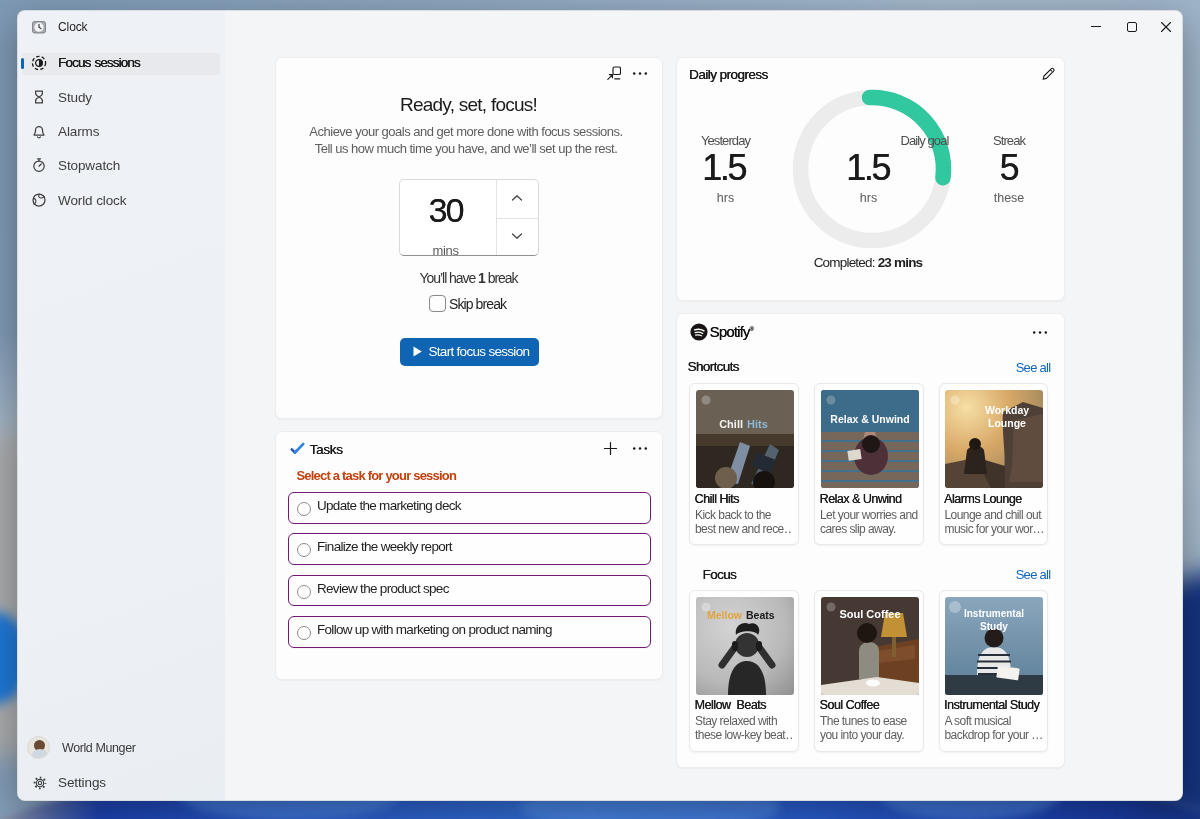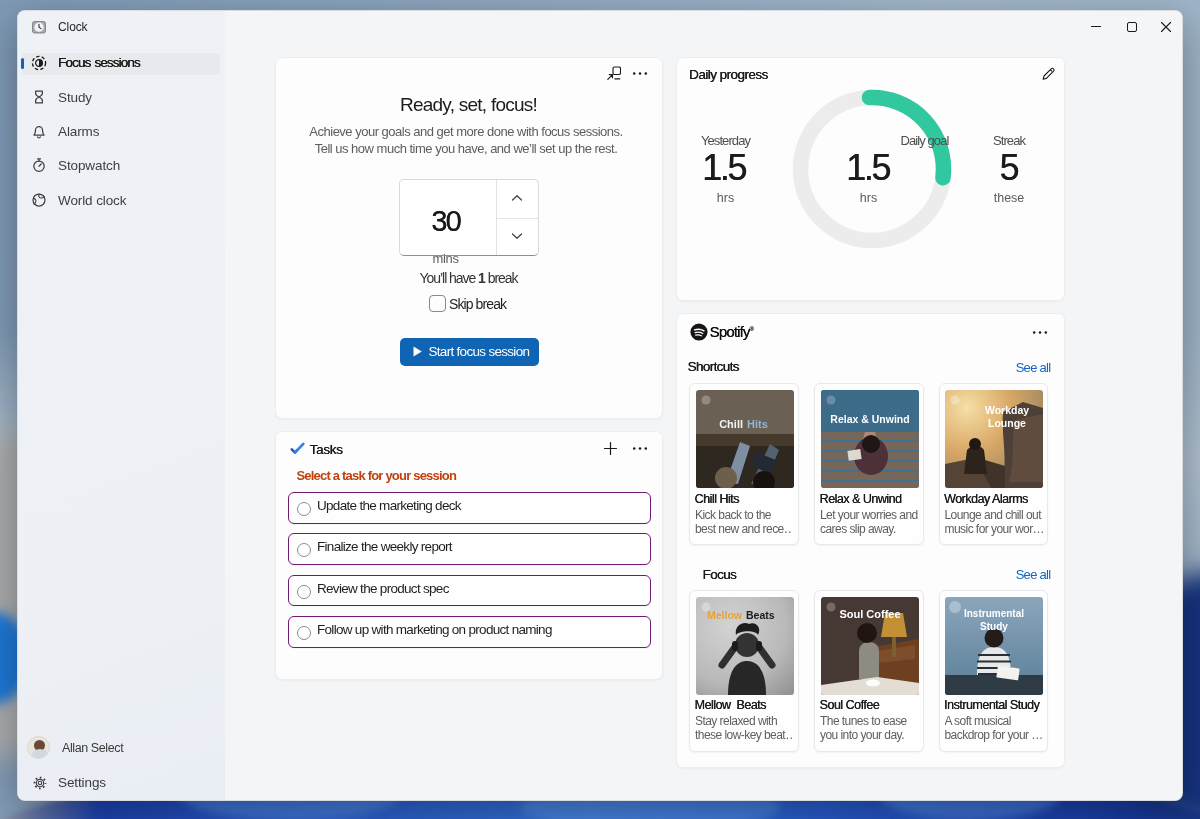--- a/index.html
+++ b/index.html
@@ -109,21 +109,21 @@
   <svg class="abs" style="left:13px;top:181px" width="16" height="16" viewBox="0 0 16 16">
     <circle cx="8" cy="8" r="6" fill="none" stroke="#3f3f3f" stroke-width="1.25"></circle>
     <path d="M2.6 6.4 c1.8 .4 2.6 1.8 2.2 3.4 c-.3 1.2 -1.2 2 -2 2.2 M8.3 2.1 c-1 1.2 -.7 2.9 .7 3.6 c1.2 .6 2.8 .2 4.5 -1" fill="none" stroke="#3f3f3f" stroke-width="1.1" stroke-linecap="round"></path>
   </svg>
   <div class="abs navtxt" style="left:40px;top:182.5px;">World clock</div>
 
   <div class="abs" style="left:9px;top:725px;width:23px;height:23px;border-radius:50%;background:#e8e4de;overflow:hidden;border:1px solid #dcd8d2;">
     <div class="abs" style="left:6px;top:3px;width:11px;height:11px;border-radius:50%;background:#6b4a33;"></div>
     <div class="abs" style="left:3.5px;top:12px;width:16px;height:12px;border-radius:50% 50% 0 0;background:#cfd8e2;"></div>
   </div>
-  <div class="abs navtxt" style="left:44px;top:730.5px;font-size:12.5px;color:#3a3a3a;letter-spacing:-0.4px;">Allan Select</div>
+  <div class="abs navtxt" style="left:44px;top:730.5px;font-size:12.5px;color:#3a3a3a;letter-spacing:-0.4px;">World Munger</div>
 
   <svg class="abs" style="left:14px;top:763.5px" width="16" height="16" viewBox="0 0 16 16">
     <g fill="none" stroke="#3f3f3f">
       <circle cx="8" cy="8" r="5.4" stroke-width="1.9" stroke-dasharray="1.7 2.53" stroke-dashoffset="0.85"></circle>
       <circle cx="8" cy="8" r="3.7" stroke-width="1.15"></circle>
       <circle cx="8" cy="8" r="1.7" stroke-width="1.1"></circle>
     </g>
   </svg>
   <div class="abs navtxt" style="left:40px;top:765px;color:#3a3a3a;">Settings</div>
 
@@ -137,21 +137,21 @@
         <circle cx="2.2" cy="2.5" r="1.25" fill="#1a1a1a"></circle>
         <circle cx="8" cy="2.5" r="1.25" fill="#1a1a1a"></circle>
         <circle cx="13.8" cy="2.5" r="1.25" fill="#1a1a1a"></circle>
       </svg>
 
     <div class="abs" style="left:-1px;top:36px;width:388px;text-align:center;font-size:19px;color:#1b1b1b;letter-spacing:-0.75px;">Ready, set, focus!</div>
     <div class="abs" style="left:-3.5px;top:66.5px;width:388px;text-align:center;font-size:13px;color:#5d5d5d;line-height:16.5px;letter-spacing:-0.5px;">Achieve your goals and get more done with focus sessions.<br>Tell us how much time you have, and we’ll set up the rest.</div>
 
     <div class="abs" style="left:123px;top:121.5px;width:140px;height:77px;background:#fff;border:1px solid #d9d9d9;border-bottom:1.5px solid #8f8f8f;border-radius:5px;"></div>
     <div class="abs" style="left:121px;top:123px;width:98px;height:77px;text-align:center;">
-      <div style="margin-top:24px;font-size:29px;color:#1a1a1a;letter-spacing:-1.85px;" class="sb">30</div>
+      <div style="margin-top:10px;font-size:34px;color:#1a1a1a;letter-spacing:-1.85px;" class="sb">30</div>
       <div style="margin-top:13px;font-size:13px;color:#5d5d5d;letter-spacing:-0.3px;">mins</div>
     </div>
     <div class="abs" style="left:220px;top:122.5px;width:1px;height:75px;background:#e3e3e3;"></div>
     <div class="abs" style="left:220px;top:160px;width:42px;height:1px;background:#e3e3e3;"></div>
     <svg class="abs" style="left:235px;top:136px" width="12" height="8" viewBox="0 0 12 8">
         <path d="M1.5 6 L6 1.8 L10.5 6" fill="none" stroke="#454545" stroke-width="1.3" stroke-linecap="round" stroke-linejoin="round"></path>
       </svg>
     <svg class="abs" style="left:235px;top:174px" width="12" height="8" viewBox="0 0 12 8">
         <path d="M1.5 2 L6 6.2 L10.5 2" fill="none" stroke="#454545" stroke-width="1.3" stroke-linecap="round" stroke-linejoin="round"></path>
       </svg>
@@ -218,20 +218,21 @@
     <div class="abs" style="left:112px;top:133px;width:160px;text-align:center;font-size:12.5px;color:#5a5a5a;">hrs</div>
 
     <div class="abs" style="left:9px;top:75px;width:80px;text-align:center;font-size:13px;color:#4d4d4d;letter-spacing:-0.9px;">Yesterday</div>
     <div class="abs sb" style="left:7px;top:89.5px;width:80px;text-align:center;font-size:36px;color:#1b1b1b;letter-spacing:-2.4px;">1.5</div>
     <div class="abs" style="left:9px;top:133px;width:80px;text-align:center;font-size:12.5px;color:#5a5a5a;">hrs</div>
 
     <div class="abs" style="left:292.5px;top:75px;width:80px;text-align:center;font-size:13px;color:#4d4d4d;letter-spacing:-0.9px;">Streak</div>
     <div class="abs sb" style="left:293px;top:89.5px;width:80px;text-align:center;font-size:36px;color:#1b1b1b;">5</div>
     <div class="abs" style="left:292.5px;top:133px;width:80px;text-align:center;font-size:12.5px;color:#5a5a5a;">these</div>
 
+    <div class="abs" style="left:-3px;top:197px;width:389px;text-align:center;font-size:13.5px;color:#1f1f1f;letter-spacing:-0.8px;">Completed: <b>23 mins</b></div>
   </div>
 
   <div class="abs card" style="left:657.5px;top:301.5px;width:389.5px;height:455.5px;">
     <svg class="abs" style="left:13px;top:9.5px" width="18" height="18" viewBox="0 0 18 18">
       <circle cx="9" cy="9" r="8.6" fill="#191414"></circle>
       <path d="M4.6 6.9 C7.7 6.0 11.4 6.3 13.9 7.8" fill="none" stroke="#fff" stroke-width="1.5" stroke-linecap="round"></path>
       <path d="M5.1 9.6 C7.7 8.9 10.6 9.2 12.8 10.5" fill="none" stroke="#fff" stroke-width="1.3" stroke-linecap="round"></path>
       <path d="M5.6 12.1 C7.7 11.6 9.9 11.8 11.7 12.9" fill="none" stroke="#fff" stroke-width="1.1" stroke-linecap="round"></path>
     </svg>
     <div class="abs sb" style="left:33px;top:9px;font-size:15px;color:#111;letter-spacing:-0.85px;">Spotify<span style="font-size:6px;vertical-align:6px;">®</span></div>
@@ -296,21 +297,21 @@
         <path d="M58 22 L78 12 L98 18 L98 98 L56 98 C64 72 56 48 58 22 Z" fill="#4e4036"></path>
         <path d="M70 30 L98 24 L98 92 L64 92 C70 70 66 50 70 30 Z" fill="#655043" opacity="0.75"></path>
         <path d="M40 70 L60 76 L60 98 L30 98 Z" fill="#403329"></path>
         <path d="M0 74 L30 68 L46 98 L0 98 Z" fill="#554436"></path>
         <path d="M22 60 C27 54 35 54 39 60 L42 84 L19 84 Z" fill="#2c231c"></path>
         <circle cx="30" cy="54" r="6" fill="#201913"></circle>
         <circle cx="10" cy="10" r="4.5" fill="#fff" opacity="0.3"></circle>
         <text x="62" y="24" text-anchor="middle" font-family="Liberation Sans" font-size="10.5" font-weight="bold" fill="#fff">Workday</text>
         <text x="62" y="37" text-anchor="middle" font-family="Liberation Sans" font-size="10.5" font-weight="bold" fill="#fff">Lounge</text>
       </svg></div>
-      <div class="abs mc-title">Workday Alarms</div>
+      <div class="abs mc-title">Alarms Lounge</div>
       <div class="abs mc-desc">Lounge and chill out<br>music for your wor…</div>
     </div>
 
     <div class="abs sechead" style="left:26px;top:253px;">Focus</div>
     <div class="abs seeall" style="left:300px;top:253.5px;width:74px;text-align:right;">See all</div>
 
     <div class="abs minicard" style="left:12.5px;top:276px;">
       <div class="abs art"><svg width="98" height="98" viewBox="0 0 98 98">
         <radialGradient id="gr" cx="0.35" cy="0.3" r="0.95">
               <stop offset="0" stop-color="#d3d3d3"></stop>

